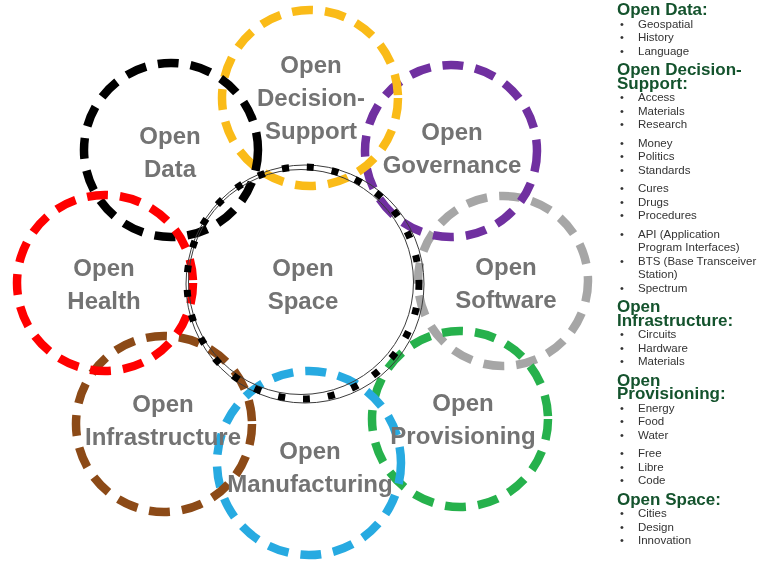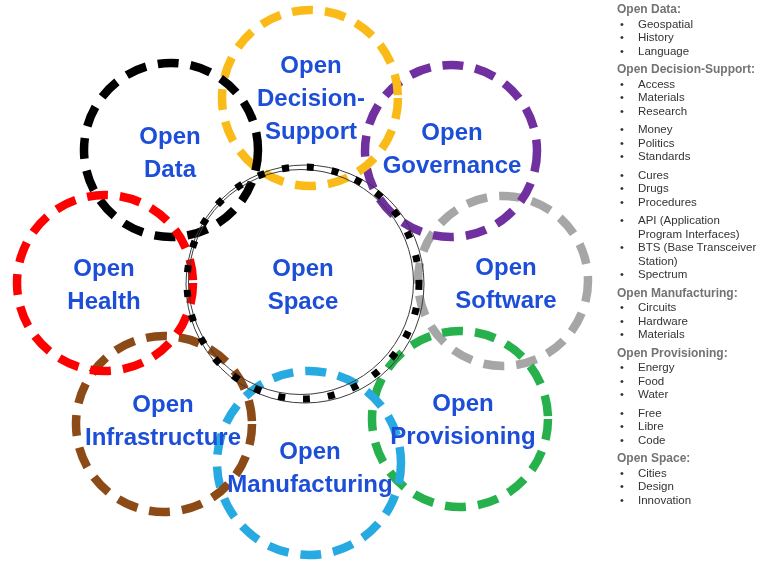--- a/index.html
+++ b/index.html
@@ -3,30 +3,30 @@
 <meta charset="utf-8">
 <style>
   html,body{margin:0;padding:0;background:#ffffff;}
   .stage{
     position:relative;width:768px;height:576px;overflow:hidden;
     background:#ffffff;font-family:"Liberation Sans",sans-serif;
   }
   .rings{position:absolute;left:0;top:0;}
   .circle-label{
     position:absolute;transform:translate(-50%,-50%);
-    font-weight:bold;font-size:24px;line-height:33px;color:#1d4ed8;
+    font-weight:bold;font-size:24px;line-height:33px;color:#737373;
     text-align:center;white-space:pre-line;letter-spacing:0px;
   }
   .sidebar{
     position:absolute;left:617px;top:3px;width:148px;
     color:#333333;
   }
   .sec{margin-bottom:5px;}
   .sec-title{
-    margin:0 0 1px 0;font-size:12px;line-height:13.5px;font-weight:bold;color:#737373;
+    margin:0 0 1px 0;font-size:17px;line-height:13.5px;font-weight:bold;color:#14532d;
   }
   .sec-item{
     display:flex;align-items:flex-start;font-size:11.5px;line-height:13.5px;color:#333333;
   }
   .dot{flex:0 0 18px;padding-left:3px;font-size:11px;}
   .item-text{flex:1 1 auto;}
 </style>
 </head>
 <body>
 
@@ -141,21 +141,21 @@
           <span class="dot">•</span>
           <span class="item-text">BTS (Base Transceiver Station)</span>
         </div>
       <div class="sec-item">
           <span class="dot">•</span>
           <span class="item-text">Spectrum</span>
         </div>
     </div>
 
     <div class="sec">
-      <h3 class="sec-title">Open Manufacturing:</h3>
+      <h3 class="sec-title">Open Infrastructure:</h3>
       <div class="sec-item">
           <span class="dot">•</span>
           <span class="item-text">Circuits</span>
         </div>
       <div class="sec-item">
           <span class="dot">•</span>
           <span class="item-text">Hardware</span>
         </div>
       <div class="sec-item">
           <span class="dot">•</span>

